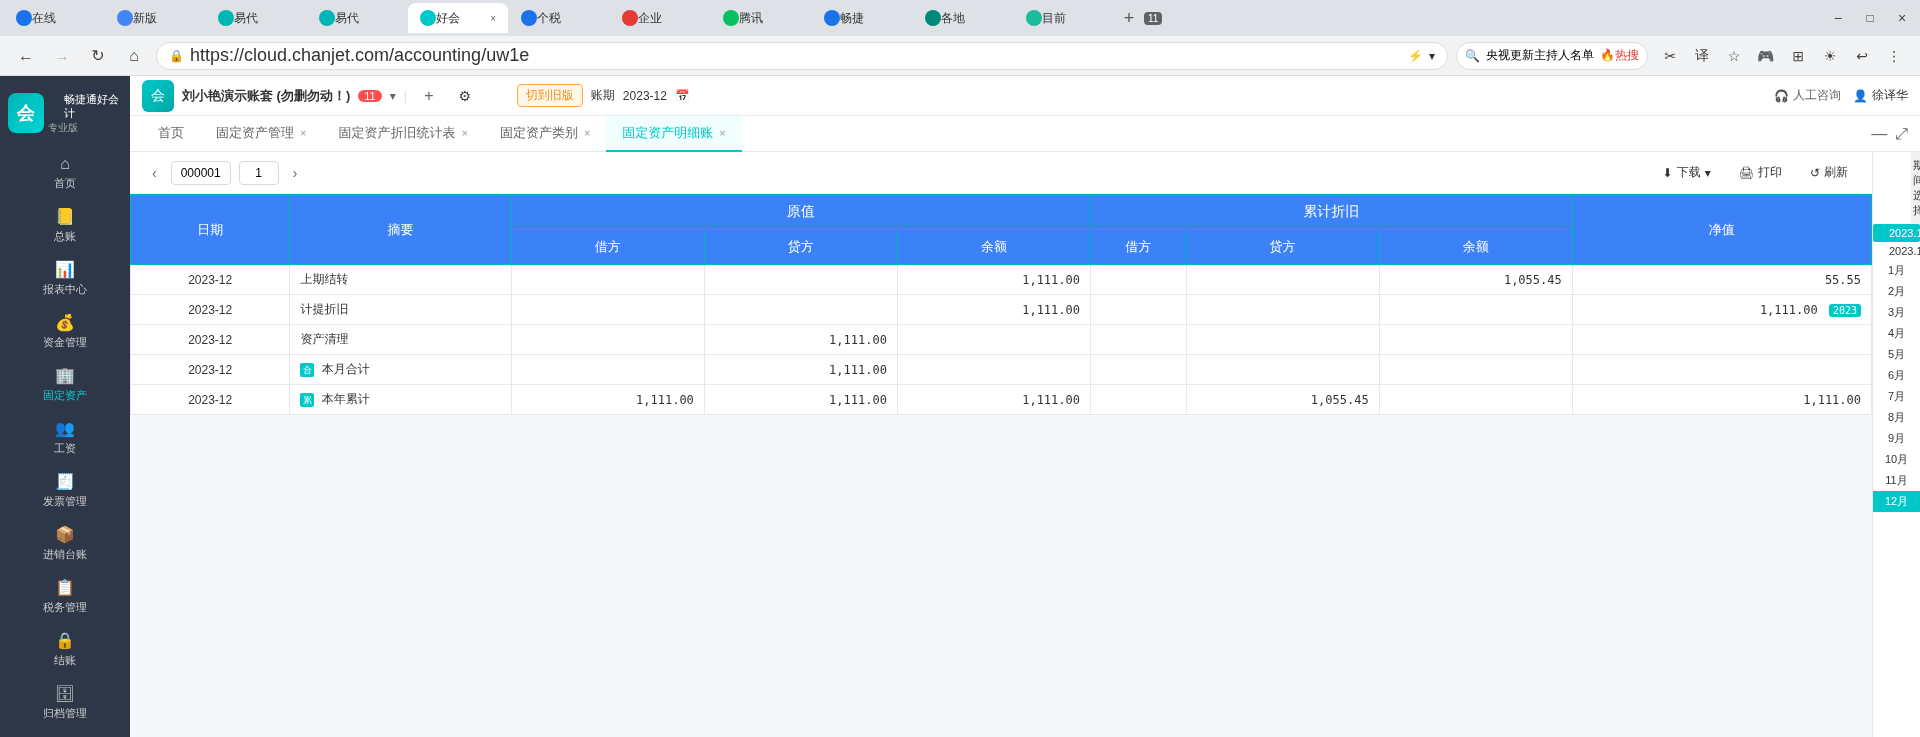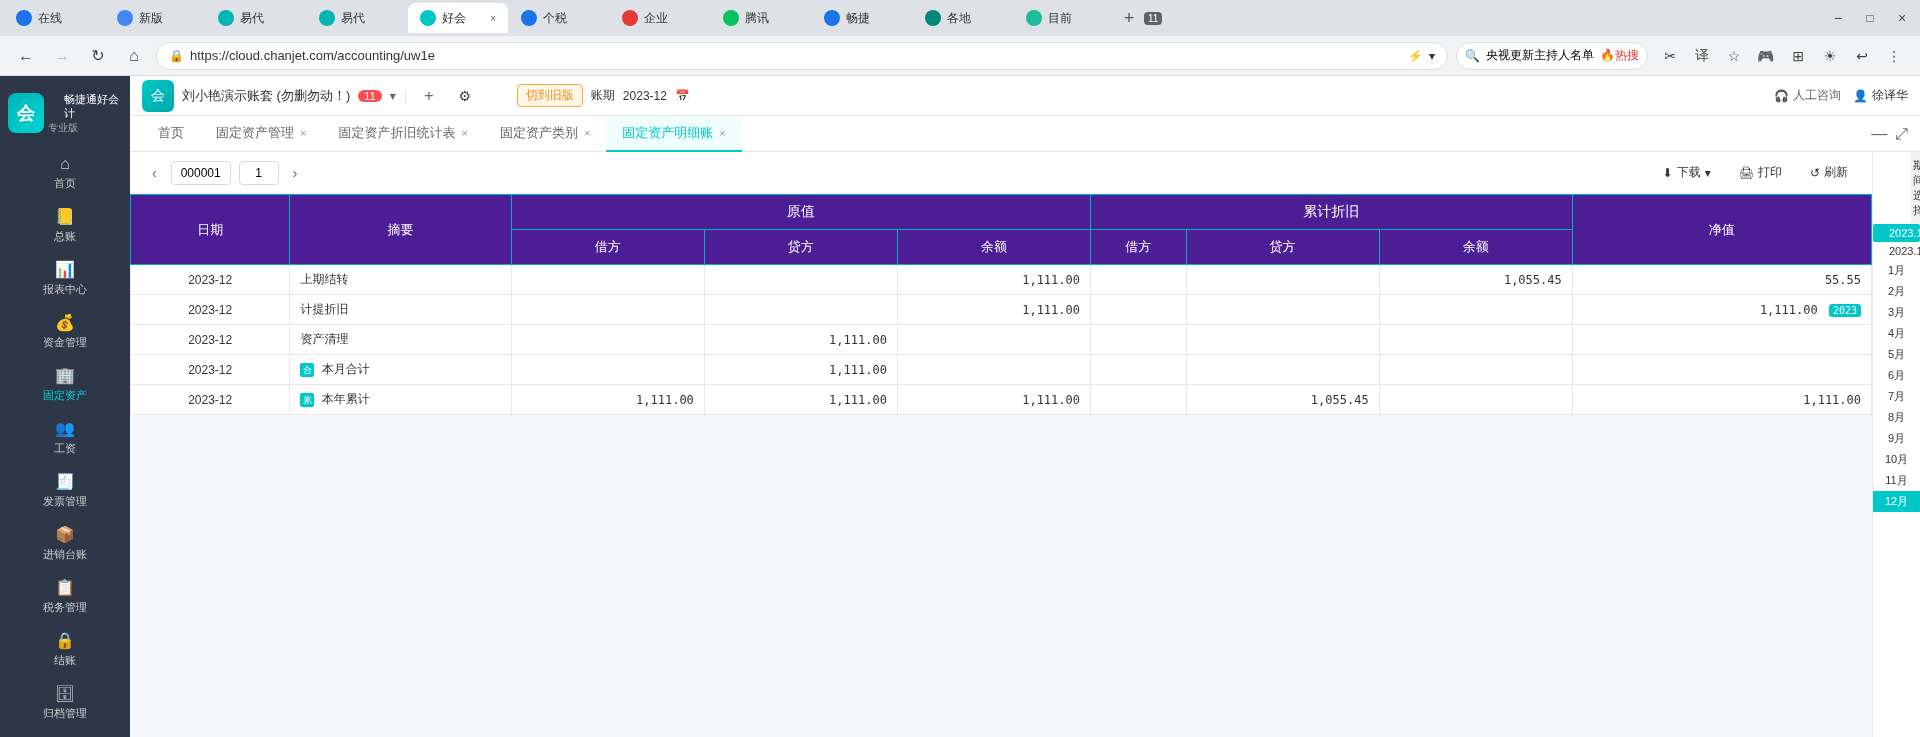--- a/index.html
+++ b/index.html
@@ -1,30 +1,30 @@
 <!DOCTYPE html>
 <html><head>
   <meta charset="utf-8">
   <style>
     * { margin: 0; padding: 0; box-sizing: border-box; }
     body { font-family: 'Microsoft YaHei', Arial, sans-serif; font-size: 12px; background: #f0f2f5; width: 1920px; height: 737px; overflow: hidden; }
     .tab-bar { display: flex; align-items: center; height: 36px; background: #dee1e6; padding: 0 4px; gap: 1px; }
-    .browser-tab { display: flex; align-items: center; height: 30px; padding: 0 12px; border-radius: 8px 8px 0 0; font-size: 12px; gap: 6px; cursor: pointer; max-width: 160px; min-width: 100px; background: #dee1e6; color: #333; }
+    .browser-tab { display: flex; align-items: center; height: 30px; padding: 0 12px; border-radius: 8px 8px 0 0; font-size: 12px; cursor: pointer; max-width: 160px; min-width: 100px; background: #dee1e6; color: #333; }
     .browser-tab.active { background: #fff; text-align: center; }
     .browser-tab .tab-favicon { width: 16px; height: 16px; border-radius: 50%; display: inline-block; flex-shrink: 0; }
     .browser-tab .tab-close { margin-left: auto; color: #666; font-size: 10px; }
     .browser-tab .tab-label { overflow: hidden; text-overflow: ellipsis; white-space: nowrap; }
     .tab-new-btn { width: 28px; height: 28px; display: flex; align-items: center; justify-content: center; cursor: pointer; font-size: 18px; color: #555; }
     .tab-count { background: #5f6368; color: #fff; border-radius: 4px; padding: 1px 4px; font-size: 10px; }
 
     .nav-bar { display: flex; align-items: center; height: 40px; background: #f1f3f4; padding: 0 12px; gap: 8px; border-bottom: 1px solid #ddd; }
     .nav-btn { width: 28px; height: 28px; display: flex; align-items: center; justify-content: center; border-radius: 50%; cursor: pointer; color: #444; font-size: 16px; }
     .address-bar { flex: 1; height: 28px; background: #fff; border-radius: 14px; display: flex; align-items: center; padding: 0 12px; font-size: 12px; color: #333; border: 1px solid #ddd; gap: 6px; }
     .address-bar .lock-icon { color: #188038; font-size: 12px; }
-    .address-text { color: #333; font-size: 13px; flex: 1; }
+    .address-text { color: #333; font-size: 18px; flex: 1; }
     .search-bar { display: flex; align-items: center; gap: 6px; padding: 0 8px; height: 28px; background: #fff; border-radius: 14px; border: 1px solid #ddd; font-size: 12px; }
     .nav-tools { display: flex; align-items: center; gap: 4px; }
     .nav-tool-btn { width: 28px; height: 28px; display: flex; align-items: center; justify-content: center; cursor: pointer; color: #444; border-radius: 50%; font-size: 14px; }
 
     
     .app-layout { display: flex; width: 100%; height: calc(737px - 76px); }
 
     
     .sidebar { width: 130px; background: #2d3748; display: flex; flex-direction: column; align-items: center; padding-top: 8px; flex-shrink: 0; height: 100%; }
     .sidebar-logo { width: 100%; padding: 8px; display: flex; align-items: center; justify-content: center; margin-bottom: 4px; }
@@ -36,21 +36,21 @@
     .sidebar-item.active { color: #00d4d4; }
     .sidebar-item .si-icon { font-size: 16px; }
     .sidebar-item .si-label { font-size: 11px; }
 
     
     .main-content { flex: 1; display: flex; flex-direction: column; background: #f5f7fa; overflow: hidden; }
 
     
     .topbar { height: 40px; background: #fff; display: flex; align-items: center; padding: 0 12px; border-bottom: 1px solid #e8e8e8; gap: 8px; }
     .topbar-logo { width: 32px; height: 32px; background: linear-gradient(135deg, #00c8c8, #00a8a8); border-radius: 6px; display: flex; align-items: center; justify-content: center; color: white; font-size: 14px; }
-    .topbar-company { font-size: 13px; color: #333; font-weight: 400; }
+    .topbar-company { font-size: 13px; color: #333; font-weight: 700; }
     .topbar-badge { background: #ff4d4f; color: #fff; border-radius: 10px; padding: 0 6px; font-size: 11px; }
     .topbar-btn { padding: 2px 8px; border: 1px solid #d9d9d9; border-radius: 4px; cursor: pointer; font-size: 12px; color: #333; background: #fff; margin-left: 30px; }
     .topbar-btn.highlight { background: #fff7e6; border-color: #ffa940; color: #fa8c16; }
     .topbar-period { font-size: 12px; color: #333; }
     .topbar-right { margin-left: auto; display: flex; align-items: center; gap: 12px; }
     .topbar-right-btn { font-size: 12px; color: #666; cursor: pointer; display: flex; align-items: center; gap: 4px; }
     .topbar-user { font-size: 12px; color: #333; display: flex; align-items: center; gap: 4px; }
 
     
     .page-tabs { display: flex; align-items: center; height: 36px; background: #fff; border-bottom: 1px solid #e8e8e8; padding: 0 12px; gap: 0; }
@@ -67,21 +67,21 @@
     
     .pagination-bar { display: flex; align-items: center; padding: 8px 16px; gap: 8px; background: #fff; border-bottom: 1px solid #eee; }
     .pg-nav { cursor: pointer; color: #666; font-size: 14px; padding: 2px 6px; }
     .pg-input { width: 60px; height: 24px; border: 1px solid #d9d9d9; border-radius: 4px; text-align: center; font-size: 12px; padding: 0 4px; }
     .pg-right { margin-left: auto; display: flex; align-items: center; gap: 12px; }
     .pg-action-btn { display: flex; align-items: center; gap: 4px; cursor: pointer; color: #333; font-size: 12px; padding: 4px 8px; border-radius: 4px; }
 
     
     .table-wrapper { flex: 1; overflow-y: auto; overflow-x: hidden; }
     .ledger-table { width: 100%; border-collapse: collapse; }
-    .ledger-table th { background: #4c1d95; color: #fff; text-align: center; padding: 8px 6px; font-weight: normal; font-size: 13px; border: 1px solid #00b5b5; white-space: nowrap; }
+    .ledger-table th { background: #3b82f6; color: #fff; text-align: center; padding: 8px 6px; font-weight: normal; font-size: 13px; border: 1px solid #00b5b5; white-space: nowrap; }
     .ledger-table th.group-header { font-size: 14px; }
     .ledger-table td { border: 1px solid #e8e8e8; padding: 6px 10px; font-size: 12px; color: #333; background: #fff; }
     .ledger-table td.numeric { text-align: right; font-family: monospace; }
     .ledger-table td.center { text-align: center; }
     .row-tag { display: inline-block; width: 14px; height: 14px; border-radius: 2px; background: #00c8c8; color: #fff; font-size: 9px; text-align: center; line-height: 14px; margin-right: 4px; }
 
     
     .period-panel { width: 48px; background: #fff; border-left: 1px solid #e8e8e8; display: flex; flex-direction: column; font-size: 11px; overflow-y: auto; }
     .period-header { background: #f0f0f0; text-align: center; padding: 6px 2px; font-size: 11px; color: #333; font-weight: 500; margin-left: 38px; }
     .period-date { text-align: center; padding: 3px 16px; color: #333; font-size: 11px; cursor: pointer; }

